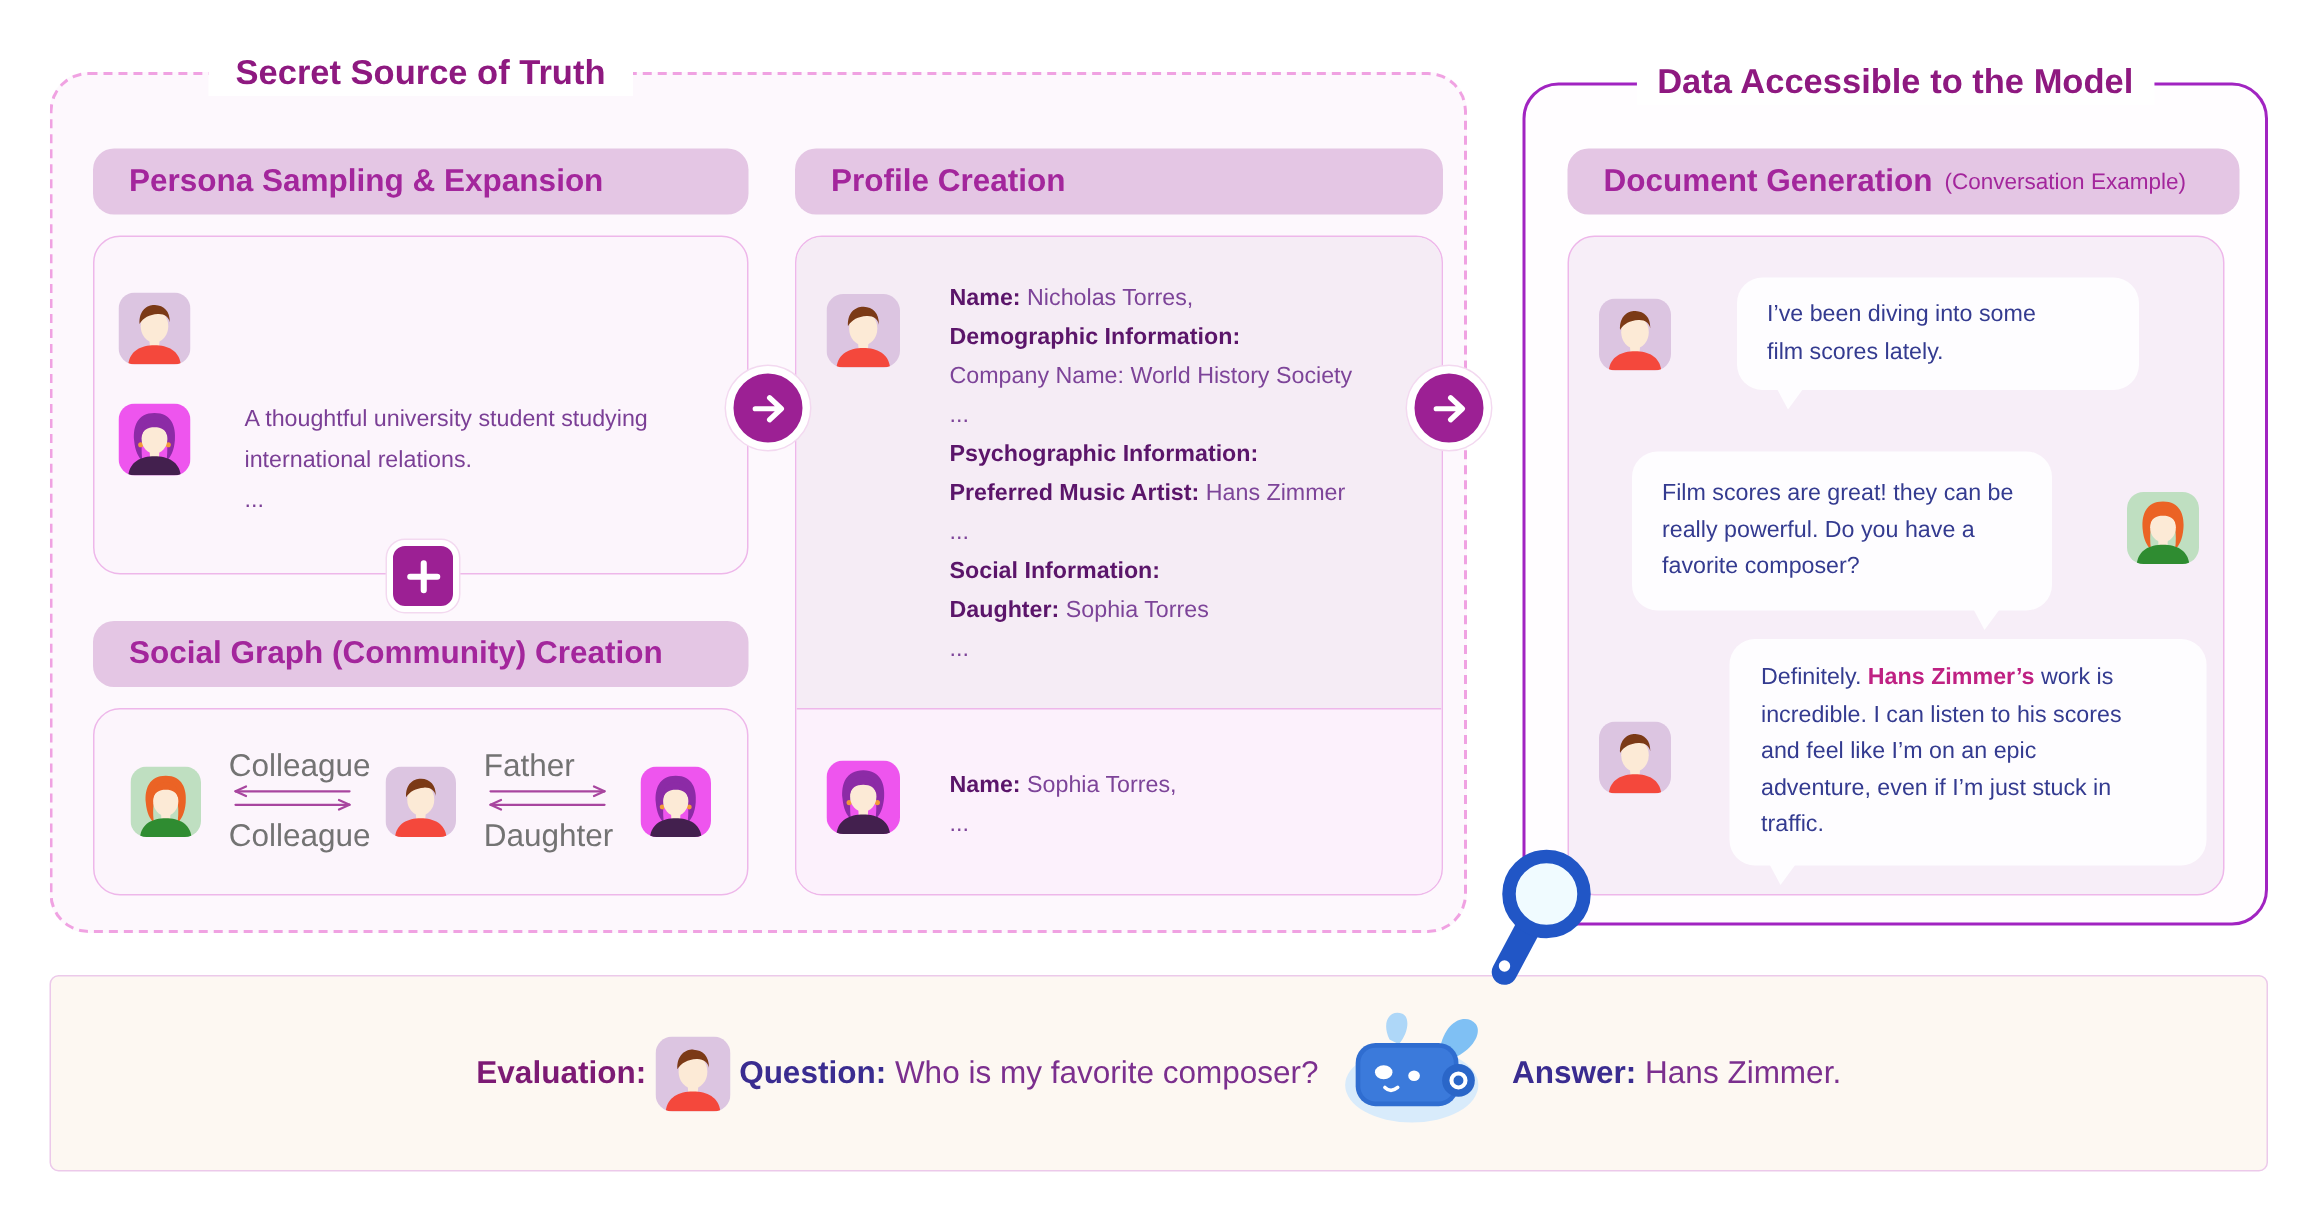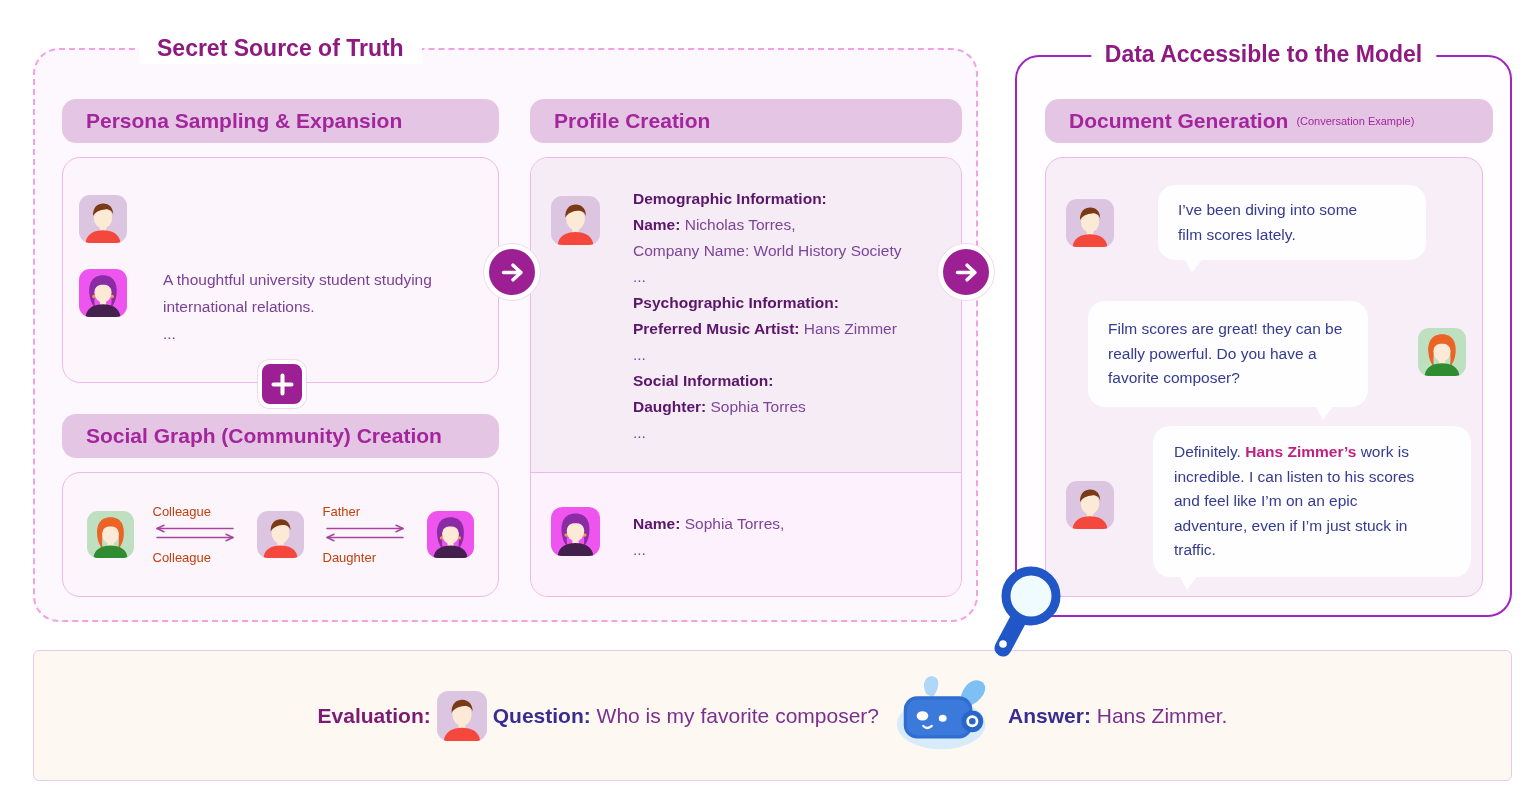--- a/index.html
+++ b/index.html
@@ -29,35 +29,35 @@
   
   .col-header {
     position:absolute; height:44px; background:#e4c6e4; border-radius:14px;
     display:flex; align-items:center; padding:0 24px;
     font-size:21px; font-weight:bold; color:#a3269c; white-space:nowrap;
   }
   #persona-header { left:27px; top:49px;  width:437px; }
   #social-header  { left:27px; top:364px; width:437px; }
   #profile-header { left:495px; top:49px; width:432px; }
   #doc-header     { left:28px; top:42px;  width:448px; }
-  #doc-header .note { font-size:11px; font-weight:normal; margin-left:8px; }
+  #doc-header .note { font-size:15px; font-weight:normal; margin-left:8px; }
   
   .content-card {
     position:absolute; background:#fcf5fc; border:1.5px solid #eeb7ea; border-radius:18px;
   }
   #persona-card { left:27px; top:107px; width:437px; height:226px; }
   .persona-item { position:absolute; left:16px; right:14px; display:flex; gap:36px; }
   .persona-item .avatar { flex:0 0 48px; width:48px; height:48px; }
   .persona-text { font-size:15.5px; line-height:27px; color:#7b3f96; white-space:pre-line; margin-top:-3px; }
 
   #social-card { left:27px; top:422px; width:437px; height:125px;
     display:flex; align-items:center; justify-content:space-between; padding:0 24px; }
   #social-card .avatar { width:47px; height:47px; }
   .rel-pair { display:flex; flex-direction:column; gap:3px; width:86px; }
-  .rel-label { font-size:13px; color:#c2410c; line-height:18px; }
+  .rel-label { font-size:21px; color:#737373; line-height:18px; }
 
   #profile-card { left:495px; top:107px; width:432px; height:440px; overflow:hidden; background:#fcf1fc; }
   .profile-top    { position:relative; height:314px; background:#f5ecf5; }
   .profile-bottom { position:relative; height:126px; background:#fcf1fc; border-top:1.5px solid #eeb7ea; }
   .profile-avatar { position:absolute; left:20px; width:49px; height:49px; }
   .profile-lines  { position:absolute; left:102px; right:12px; font-size:15.5px; line-height:26px; color:#7d4499; }
   .profile-lines b { color:#5b156a; }
   .profile-top .profile-avatar { top:38px; }
   .profile-top .profile-lines  { top:28px; }
   .profile-bottom .profile-avatar { top:34px; }
@@ -243,22 +243,22 @@
               <rect width="48" height="48" rx="11" fill="#dcc5e1"></rect>
               <g clip-path="url(#av-clip)">
                 <ellipse cx="24" cy="22.5" rx="9.2" ry="10.8" fill="#fcead6"></ellipse>
       <path d="M20.5 30.5 L27.5 30.5 L27 36.5 L21 36.5 Z" fill="#fcead6"></path>
       <path d="M14 21 C13.6 11.5 19.5 8.2 24.3 8.4 C30.3 8.6 34.4 12.6 34.2 20 C33.6 16.4 30.4 14.1 26.2 14.4 C20.6 14.8 16.6 16.8 14 21 Z" fill="#7b3a16"></path>
       <path d="M6.5 48 C7.5 38.8 15 35.2 24 35.2 C33 35.2 40.5 38.8 41.5 48 Z" fill="#f4483c"></path>
               </g>
             </svg>
           </span>
           <div class="profile-lines">
+            <div><b>Name:</b> Nicholas Torres,</div>
             <div><b>Demographic Information:</b></div>
-            <div><b>Name:</b> Nicholas Torres,</div>
             <div>Company Name: World History Society</div>
             <div>...</div>
             <div><b>Psychographic Information:</b></div>
             <div><b>Preferred Music Artist:</b> Hans Zimmer</div>
             <div>...</div>
             <div><b>Social Information:</b></div>
             <div><b>Daughter:</b> Sophia Torres</div>
             <div>...</div>
           </div>
         </div>

